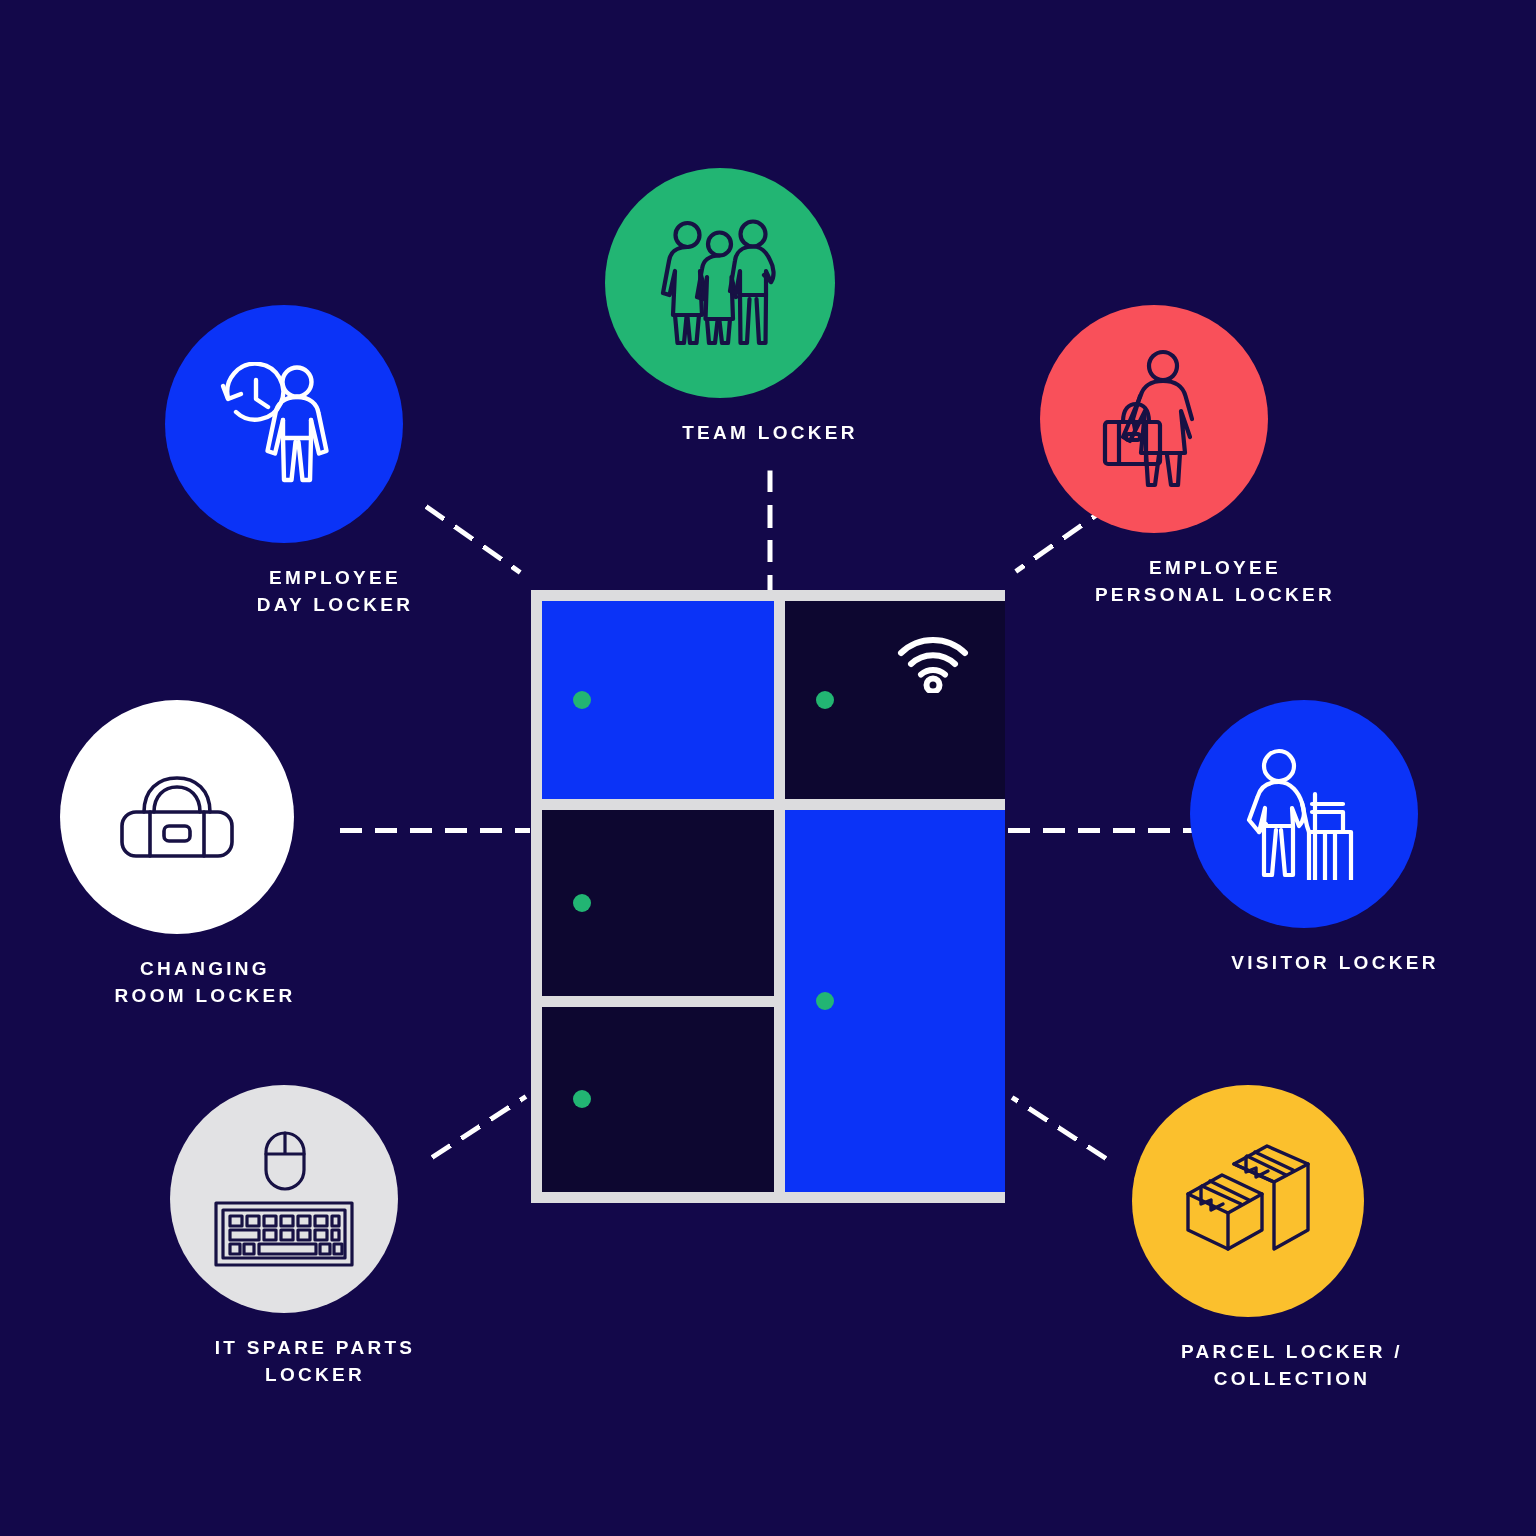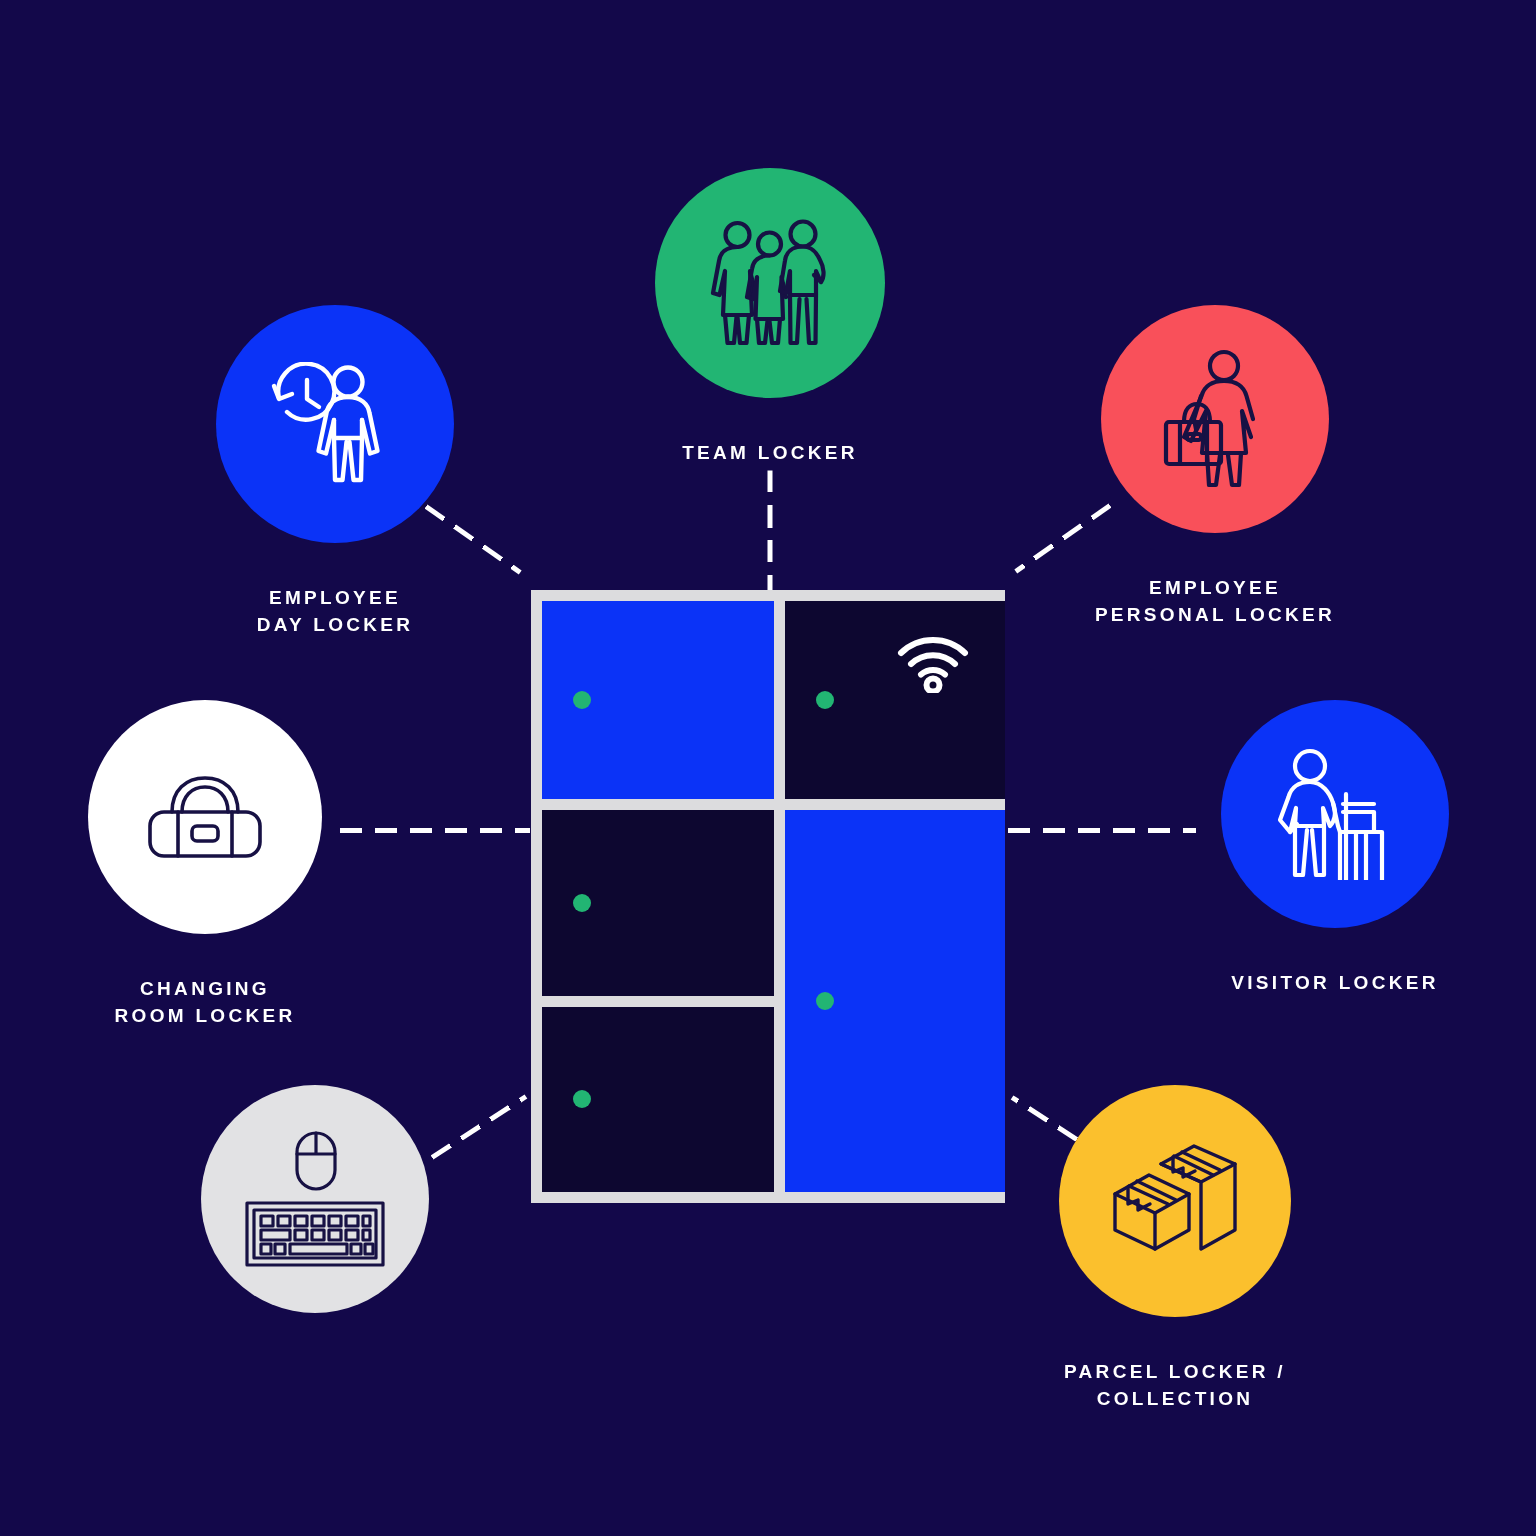--- a/index.html
+++ b/index.html
@@ -14,22 +14,20 @@
     background: #13084a;
     overflow: hidden;
     font-family: "Liberation Sans", sans-serif;
   }
 
   
   .node {
     position: absolute;
     display: flex;
     flex-direction: column;
-    align-items: center;
-    gap: 20px;
   }
   .bubble {
     border-radius: 50%;
     display: flex;
     align-items: center;
     justify-content: center;
     flex: none;
   }
   .bubble svg { display: block; }
   .caption {
@@ -45,21 +43,21 @@
     user-select: none;
   }
 
   
   #node-team       { left: 605px;  top: 168px; width: 330px; }
   #node-dayloc     { left: 165px;  top: 305px; width: 340px; }
   #node-personal   { left: 1040px; top: 305px; width: 350px; }
   #node-changing   { left: 60px;   top: 700px; width: 290px; }
   #node-visitor    { left: 1190px; top: 700px; width: 290px; }
   #node-itparts    { left: 170px;  top: 1085px;width: 290px; }
-  #node-parcel     { left: 1015px; top: 1085px;width: 320px; }
+  #node-parcel     { left: 1132px; top: 1085px;width: 320px; }
 
   
   .dash {
     position: absolute;
     transform-origin: 0 50%;
     height: 5px;
     background-image: repeating-linear-gradient(
         to right,
         #ffffff 0px, #ffffff 22px,
         rgba(0,0,0,0) 22px, rgba(0,0,0,0) 35px);
@@ -311,20 +309,22 @@
 
             <rect x="17" y="115" width="10" height="10"></rect>
             <rect x="31" y="115" width="10" height="10"></rect>
             <rect x="46" y="115" width="57" height="10"></rect>
             <rect x="107" y="115" width="10" height="10"></rect>
             <rect x="121" y="115" width="8" height="10"></rect>
           </g>
         </svg>
       </span>
     </div>
+    <div class="caption">IT SPARE PARTS
+LOCKER</div>
   </div>
 
   <div class="node" id="node-parcel">
     <div class="bubble" style="width:232px;height:232px;background:#fbc02d;">
       <span>
         <svg width="128" height="118" viewBox="0 0 128 118">
           <g fill="none" stroke="#171144" stroke-width="3.4" stroke-linejoin="round" stroke-linecap="round">
 
             <path d="M50 22 L83 4 L124 22 L124 88 L90 107 L90 40 Z"></path>
             <path d="M50 22 L90 40 L124 22"></path>

